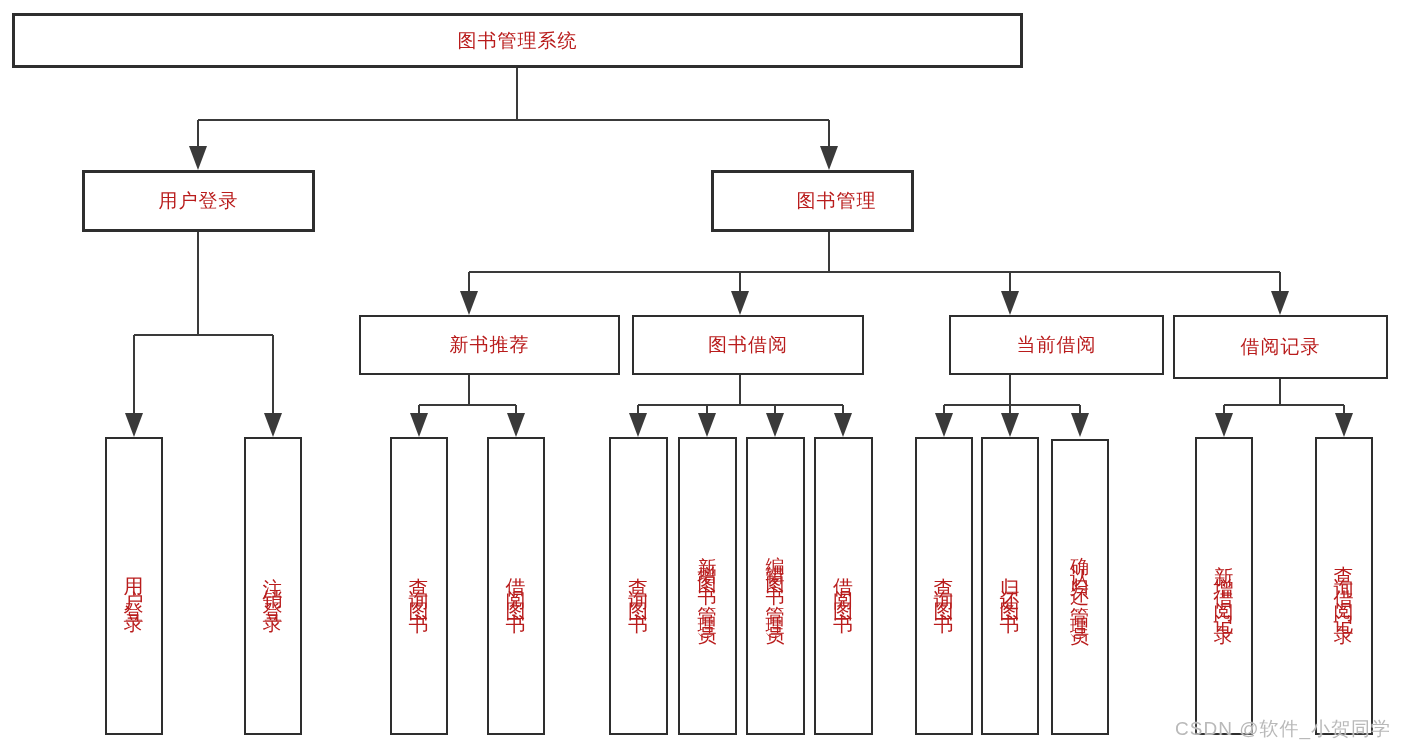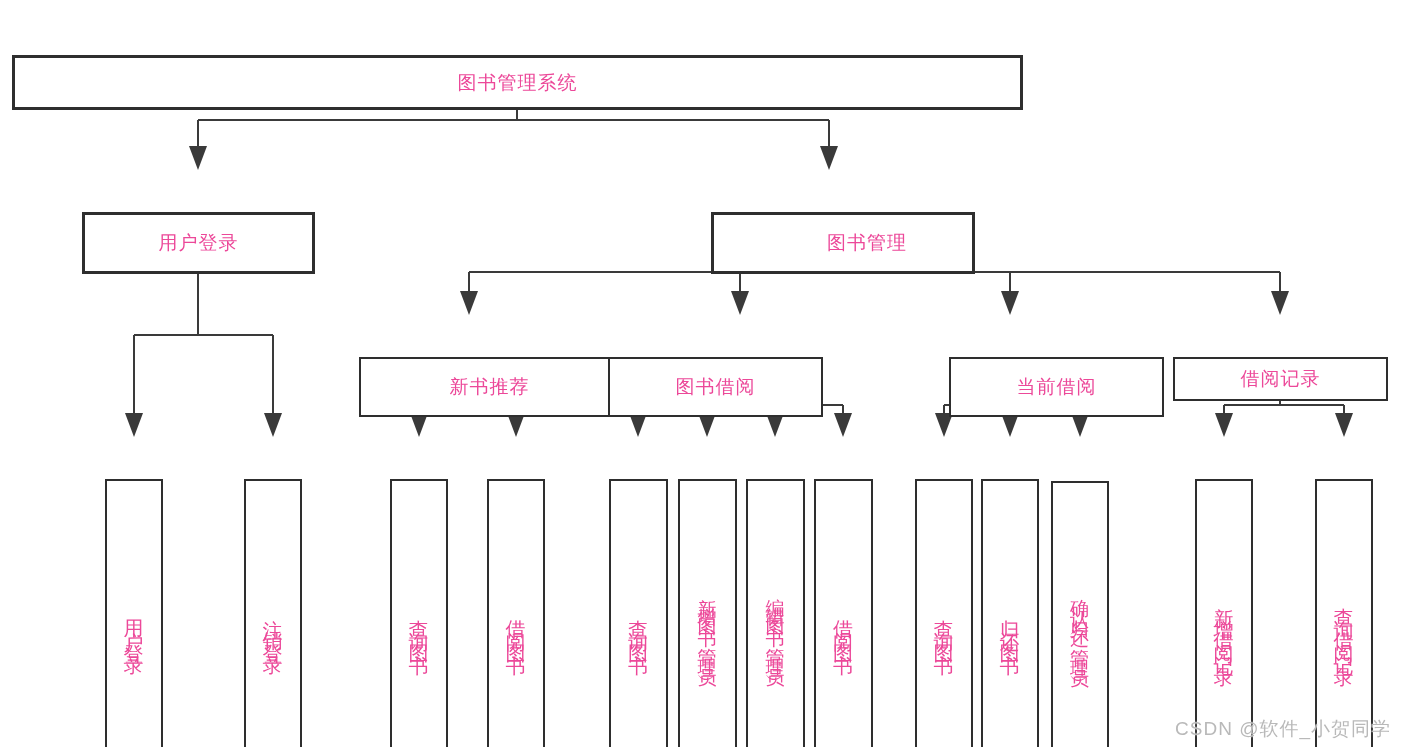--- a/index.html
+++ b/index.html
@@ -18,23 +18,22 @@
     z-index: 0;
   }
   .box {
     position: absolute;
     box-sizing: border-box;
     background: #ffffff;
     border: 2px solid #2e2e2e;
     display: flex;
     align-items: center;
     justify-content: center;
-    color: #ec4899;
+    color: #b91c1c;
     z-index: 1;
-    margin-top: 42px;
   }
   .h-box { font-size: 19px; letter-spacing: 1px; }
   .root-box { border-width: 3px; }
   .l2-box { border-width: 3px; }
   .v-box { border-width: 2px; }
   .v-box .v-text {
     writing-mode: vertical-rl;
     text-orientation: mixed;
     font-size: 20px;
     line-height: 1;
@@ -98,34 +97,34 @@
     </g>
   </svg>
 
   <div class="box h-box root-box" style="left:12px; top:13px; width:1011px; height:55px;">
     <span>图书管理系统</span>
   </div>
 
   <div class="box h-box l2-box" style="left:82px; top:170px; width:233px; height:62px;">
     <span>用户登录</span>
   </div>
-  <div class="box h-box l2-box" style="left:711px; top:170px; width:264px; height:62px;padding-left:48px;">
+  <div class="box h-box l2-box" style="left:711px; top:170px; width:203px; height:62px;padding-left:48px;">
     <span>图书管理</span>
   </div>
 
   <div class="box h-box" style="left:359px; top:315px; width:261px; height:60px;">
     <span>新书推荐</span>
   </div>
-  <div class="box h-box" style="left:608px; top:315px; width:215px; height:60px;">
+  <div class="box h-box" style="left:632px; top:315px; width:232px; height:60px;">
     <span>图书借阅</span>
   </div>
   <div class="box h-box" style="left:949px; top:315px; width:215px; height:60px;">
     <span>当前借阅</span>
   </div>
-  <div class="box h-box" style="left:1173px; top:315px; width:215px; height:44px;">
+  <div class="box h-box" style="left:1173px; top:315px; width:215px; height:64px;">
     <span>借阅记录</span>
   </div>
 
   <div class="box v-box" style="left:105px; top:437px; width:58px; height:298px;">
     <span class="v-text">用户登录</span>
   </div>
   <div class="box v-box" style="left:244px; top:437px; width:58px; height:298px;">
     <span class="v-text">注销登录</span>
   </div>
 

